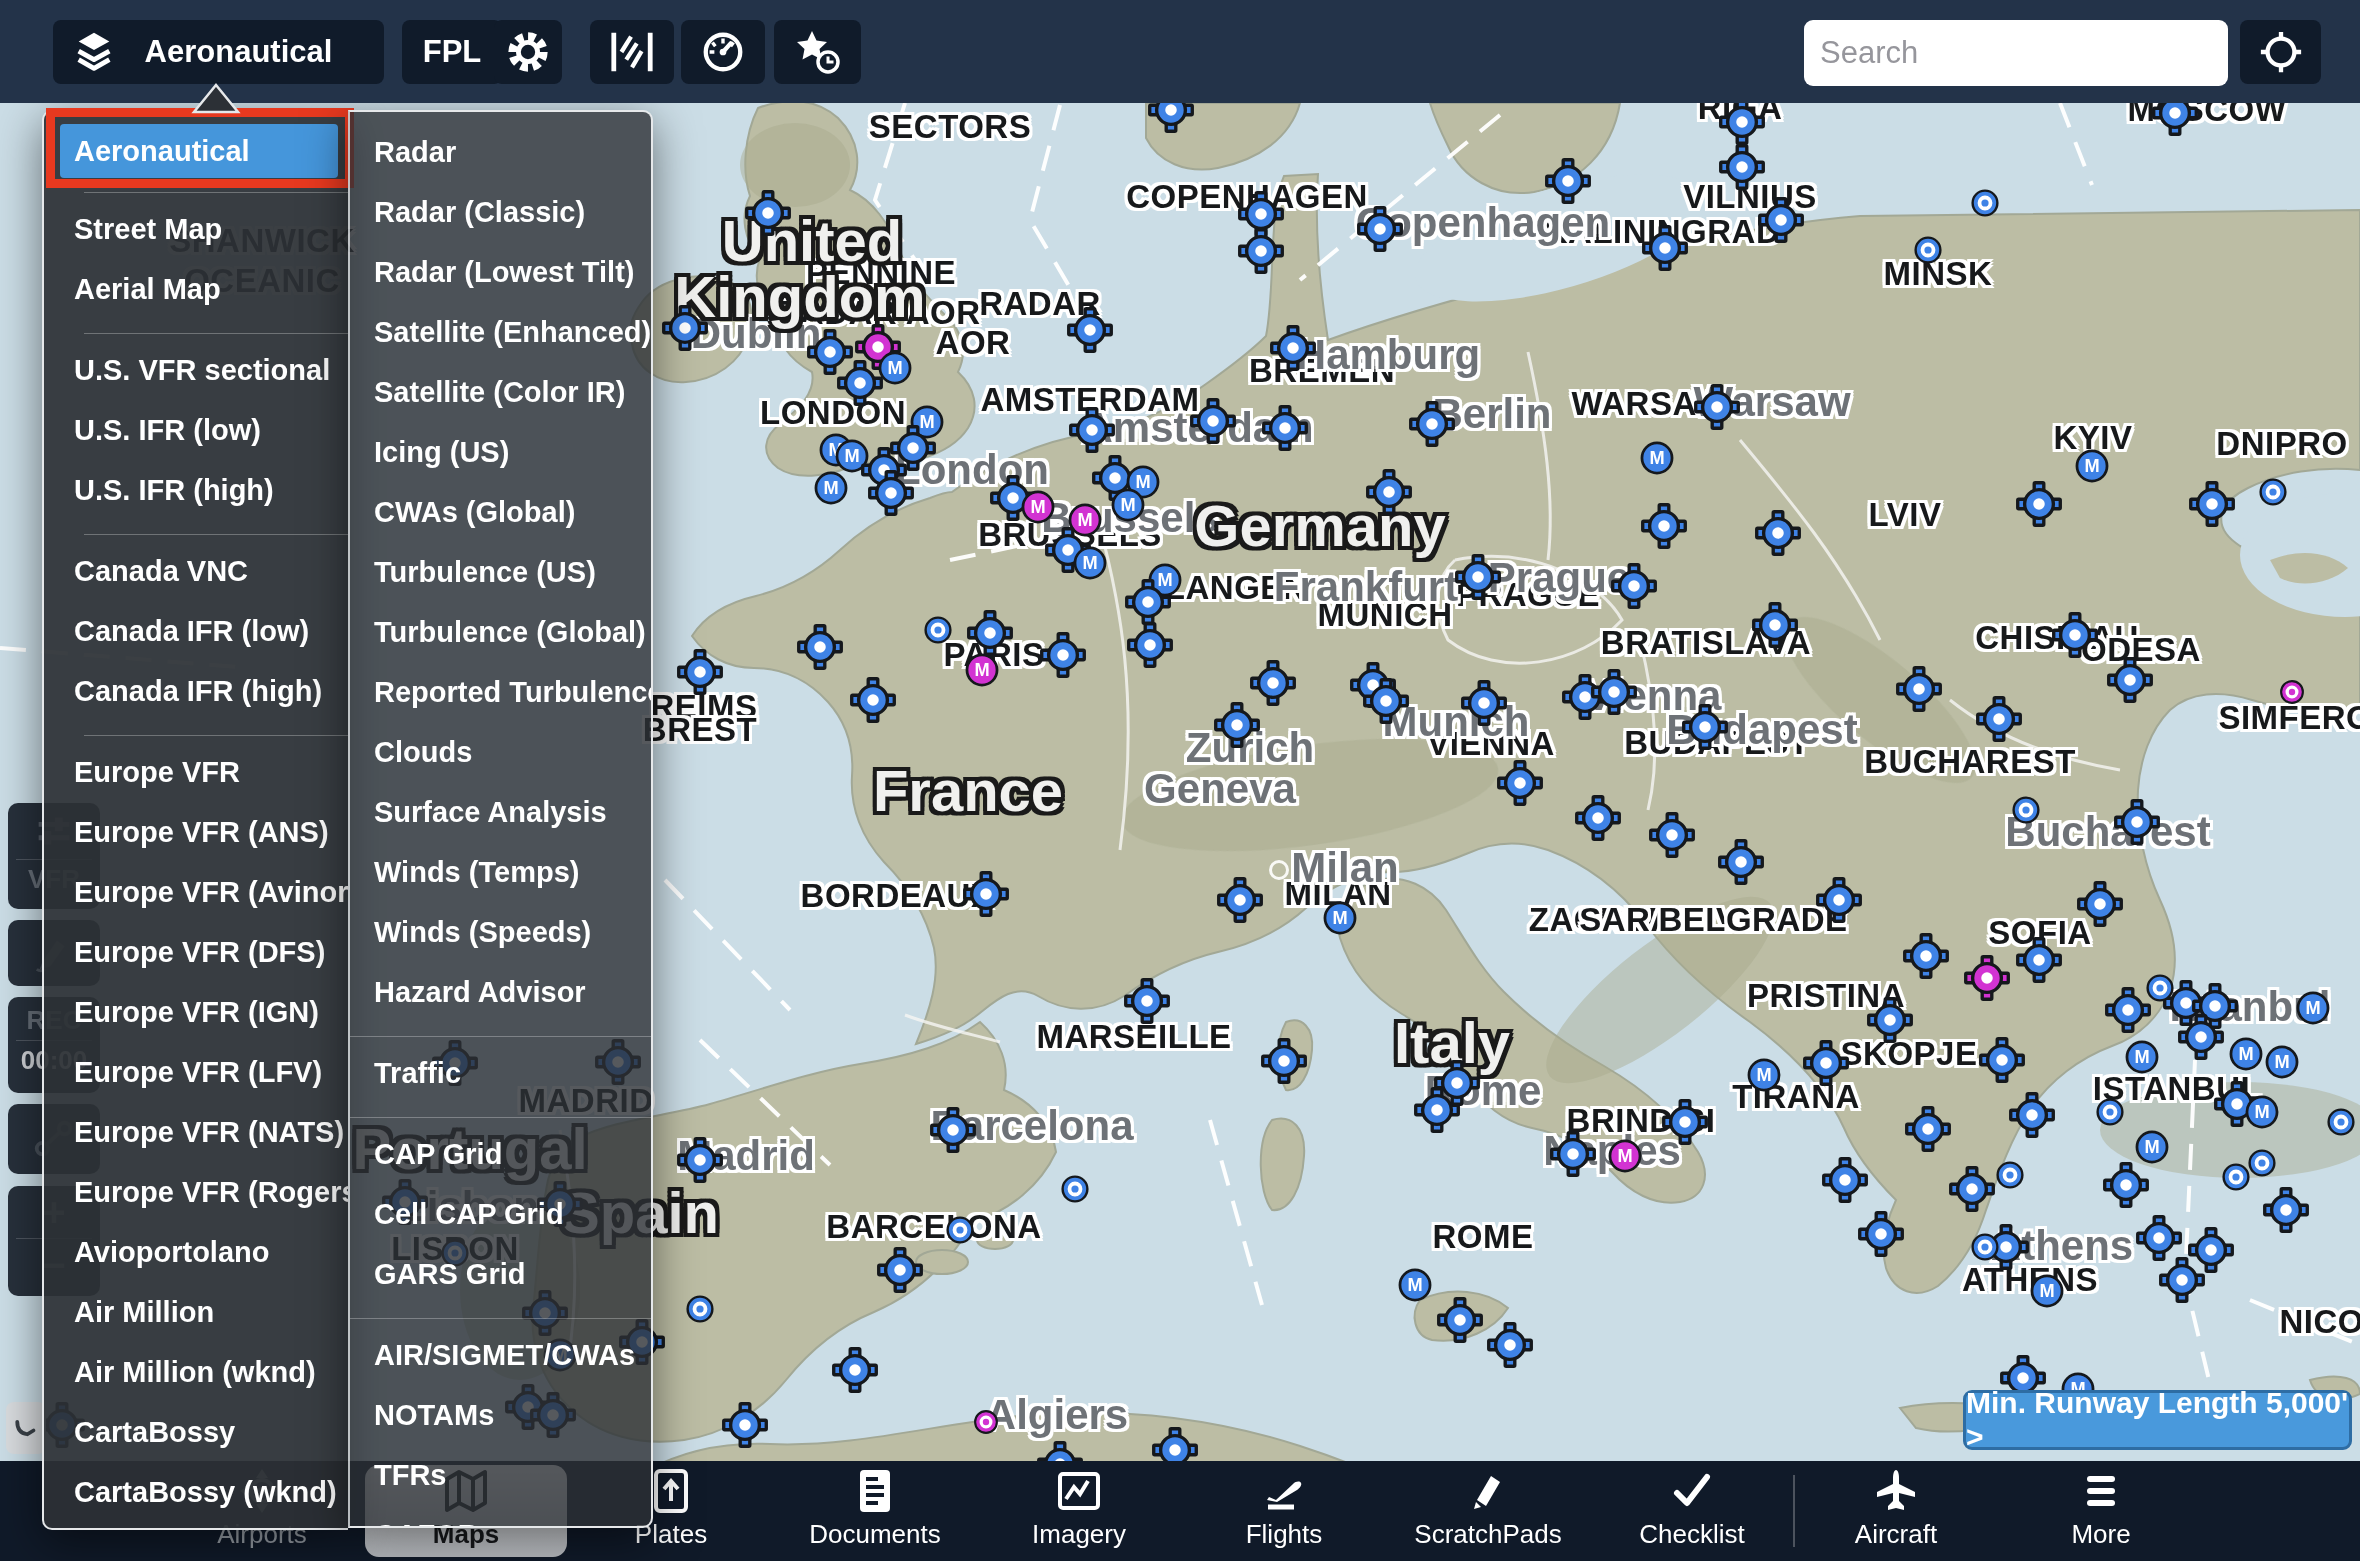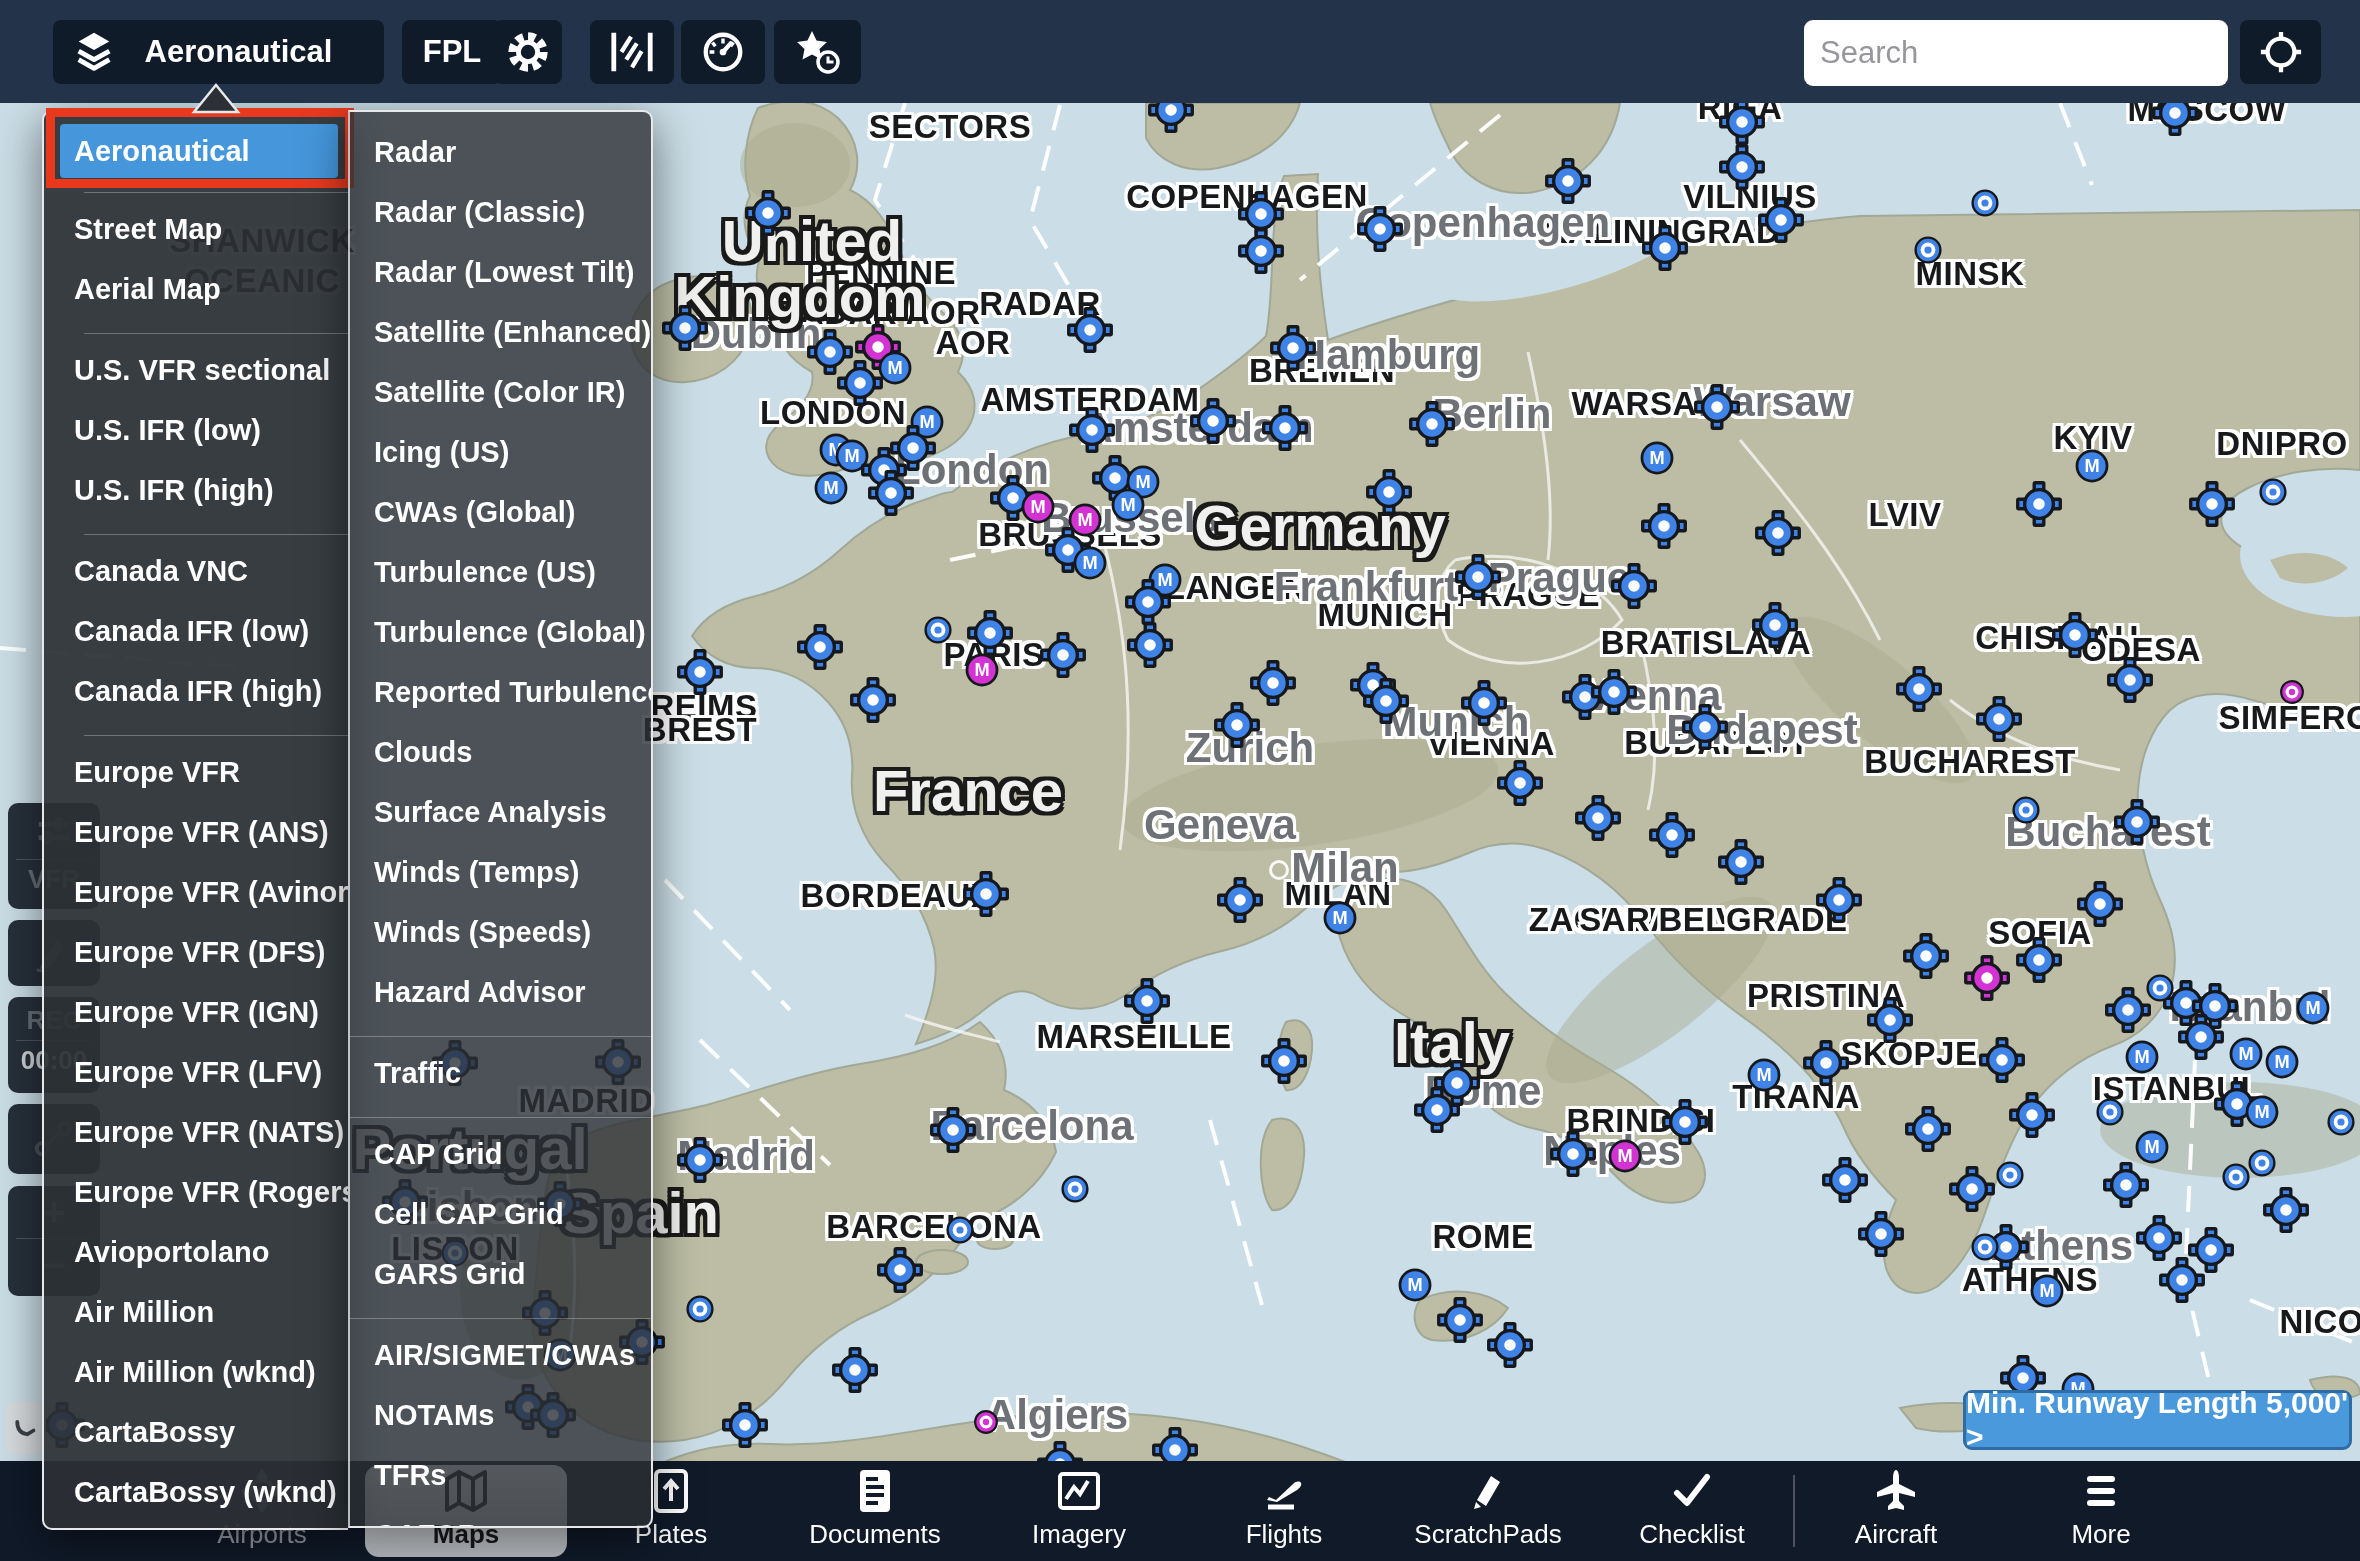--- a/index.html
+++ b/index.html
@@ -189,21 +189,21 @@
         <div class="lbl k-s" style="left: 950px; top: 127px;">SECTORS</div>
         <div class="lbl k-s" style="left: 881px; top: 273px;">PENNINE</div>
         <div class="lbl k-s" style="left: 1040px; top: 304px;">RADAR</div>
         <div class="lbl k-s" style="left: 878px; top: 313px;">RADAR AOR</div>
         <div class="lbl k-s" style="left: 973px; top: 343px;">AOR</div>
         <div class="lbl k-s" style="left: 833px; top: 413px;">LONDON</div>
         <div class="lbl k-s" style="left: 1090px; top: 400px;">AMSTERDAM</div>
         <div class="lbl k-s" style="left: 1247px; top: 197px;">COPENHAGEN</div>
         <div class="lbl k-s" style="left: 1750px; top: 197px;">VILNIUS</div>
         <div class="lbl k-s" style="left: 1662px; top: 232px;">KALININGRAD</div>
-        <div class="lbl k-s" style="left: 1938px; top: 274px; margin-left: 32px;">MINSK</div>
+        <div class="lbl k-s" style="left: 1938px; top: 274px;">MINSK</div>
         <div class="lbl k-s" style="left: 1740px; top: 108px;">RIGA</div>
         <div class="lbl k-s" style="left: 2207px; top: 110px;">MOSCOW</div>
         <div class="lbl k-s" style="left: 1322px; top: 371px; text-align: right;">BREMEN</div>
         <div class="lbl k-s" style="left: 1649px; top: 404px;">WARSAW</div>
         <div class="lbl k-s" style="left: 2093px; top: 438px;">KYIV</div>
         <div class="lbl k-s" style="left: 2274px; top: 444px; padding-left: 16px;">DNIPRO</div>
         <div class="lbl k-s" style="left: 1070px; top: 535px;">BRUSSELS</div>
         <div class="lbl k-s" style="left: 1236px; top: 588px;">LANGEN</div>
         <div class="lbl k-s" style="left: 1528px; top: 595px;">PRAGUE</div>
         <div class="lbl k-s" style="left: 1385px; top: 615px;">MUNICH</div>
@@ -243,21 +243,21 @@
         <div class="lbl k-c" style="left: 1388px; top: 355px;">Hamburg</div>
         <div class="lbl k-c" style="left: 1492px; top: 414px;">Berlin</div>
         <div class="lbl k-c" style="left: 1772px; top: 402px;">Warsaw</div>
         <div class="lbl k-c" style="left: 1130px; top: 518px;">Brussels</div>
         <div class="lbl k-c" style="left: 1366px; top: 587px;">Frankfurt</div>
         <div class="lbl k-c" style="left: 1559px; top: 578px;">Prague</div>
         <div class="lbl k-c" style="left: 1456px; top: 722px;">Munich</div>
         <div class="lbl k-c" style="left: 1653px; top: 696px;">Vienna</div>
         <div class="lbl k-c" style="left: 1762px; top: 730px;">Budapest</div>
         <div class="lbl k-c" style="left: 1250px; top: 748px;">Zurich</div>
-        <div class="lbl k-c" style="left: 1220px; top: 825px; text-align: right;">Geneva</div>
+        <div class="lbl k-c" style="left: 1220px; top: 789px; text-align: right;">Geneva</div>
         <div class="lbl k-c" style="left: 1345px; top: 868px;">Milan</div>
         <div class="lbl k-c" style="left: 2108px; top: 832px;">Bucharest</div>
         <div class="lbl k-c" style="left: 1483px; top: 1091px;">Rome</div>
         <div class="lbl k-c" style="left: 1612px; top: 1151px;">Naples</div>
         <div class="lbl k-c" style="left: 1032px; top: 1126px;">Barcelona</div>
         <div class="lbl k-c" style="left: 746px; top: 1156px;">Madrid</div>
         <div class="lbl k-c" style="left: 2062px; top: 1246px;">Athens</div>
         <div class="lbl k-c" style="left: 1057px; top: 1415px;">Algiers</div>
         <div class="lbl k-c" style="left: 2250px; top: 1007px;">Istanbul</div>
         <div class="lbl k-c" style="left: 470px; top: 1207px;">Lisbon</div>

